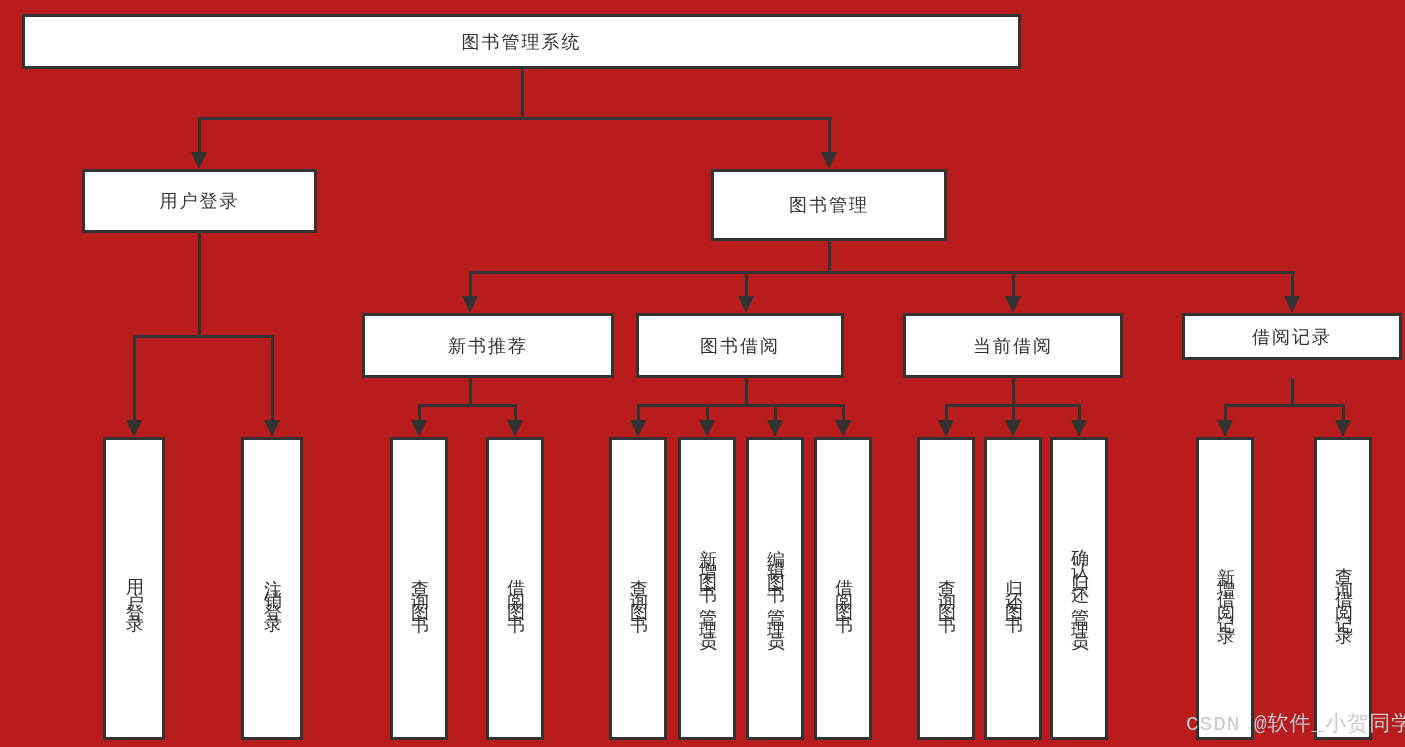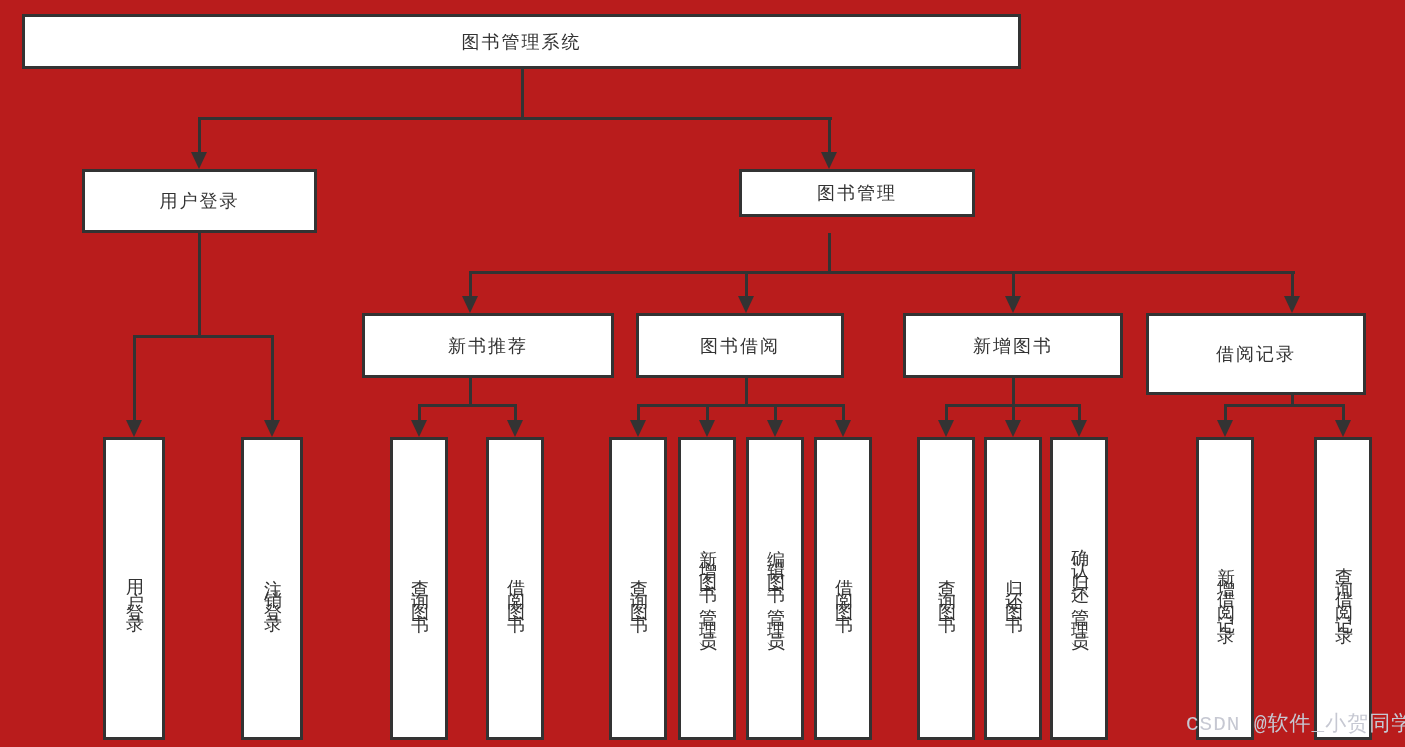--- a/index.html
+++ b/index.html
@@ -38,34 +38,34 @@
 
 <div id="canvas">
 
   <div class="box" style="left:22px;top:14px;width:999px;height:55px">
     <span class="hlabel">图书管理系统</span>
   </div>
 
   <div class="box" style="left:82px;top:169px;width:235px;height:64px">
     <span class="hlabel">用户登录</span>
   </div>
-  <div class="box" style="left:739px;top:169px;width:236px;height:48px">
+  <div class="box" style="left:711px;top:169px;width:236px;height:72px">
     <span class="hlabel">图书管理</span>
   </div>
 
   <div class="box" style="left:362px;top:313px;width:252px;height:65px">
     <span class="hlabel">新书推荐</span>
   </div>
   <div class="box" style="left:636px;top:313px;width:208px;height:65px">
     <span class="hlabel">图书借阅</span>
   </div>
   <div class="box" style="left:903px;top:313px;width:220px;height:65px">
-    <span class="hlabel">新增图书</span>
+    <span class="hlabel">当前借阅</span>
   </div>
-  <div class="box" style="left:1146px;top:313px;width:220px;height:82px">
+  <div class="box" style="left:1182px;top:313px;width:220px;height:47px">
     <span class="hlabel">借阅记录</span>
   </div>
 
   <div class="box" style="left:103px;top:437px;width:62px;height:303px">
     <span class="vtext">用户登录</span>
   </div>
   <div class="box" style="left:241px;top:437px;width:62px;height:303px">
     <span class="vtext">注销登录</span>
   </div>
 

